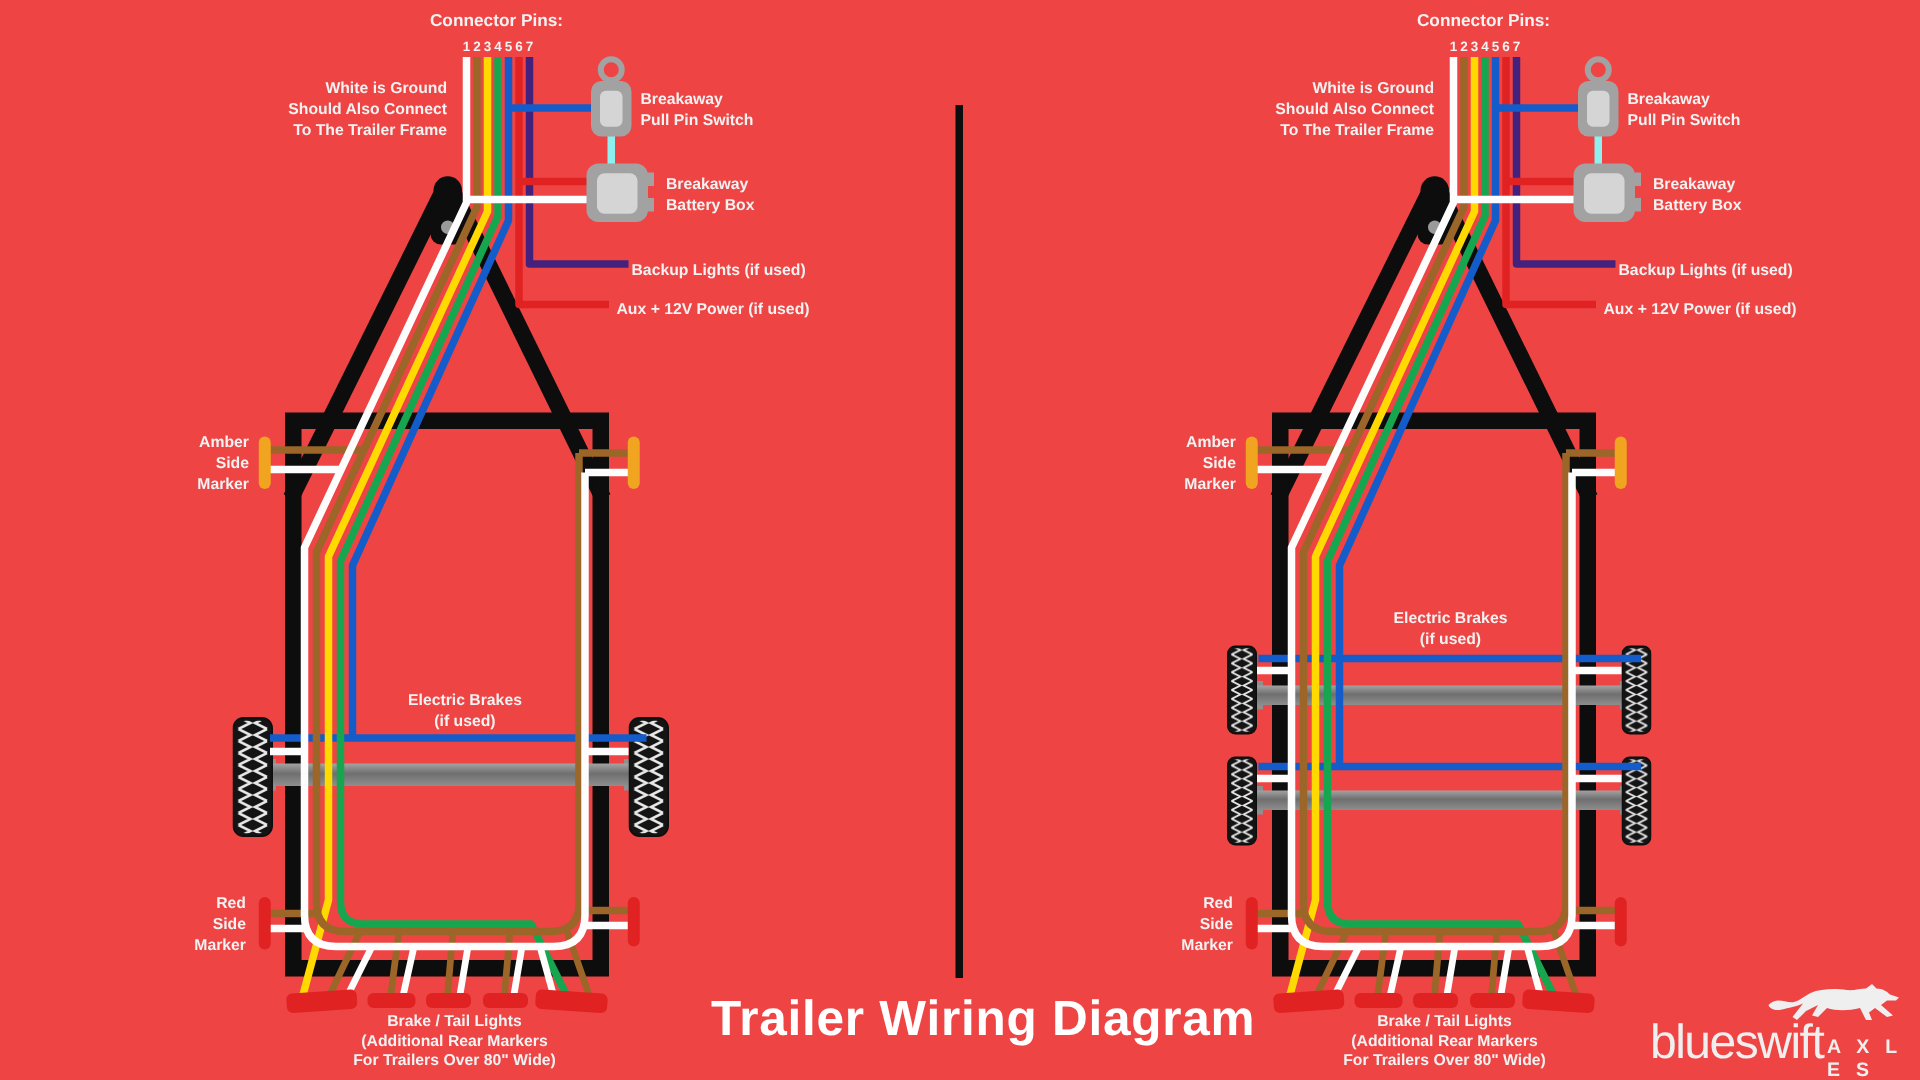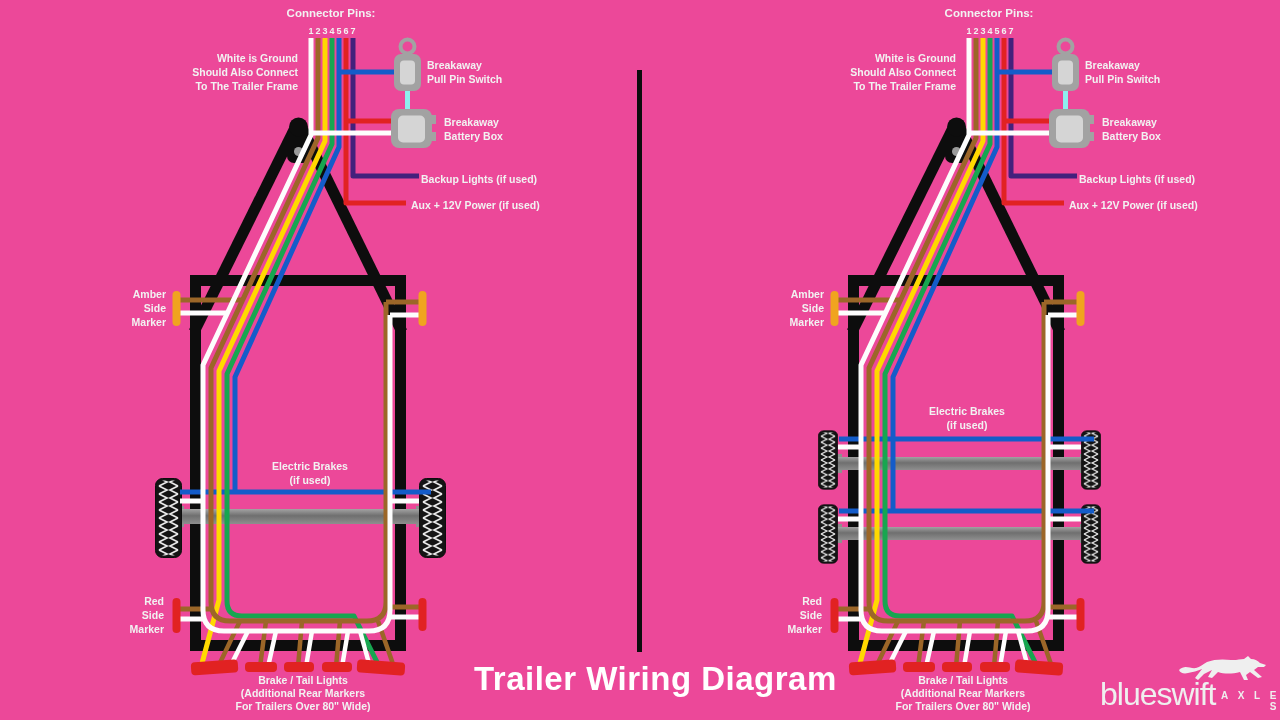--- a/index.html
+++ b/index.html
@@ -1,33 +1,33 @@
 <!DOCTYPE html>
 <html><head>
 <meta charset="utf-8">
 <style>
   html,body{margin:0;padding:0;background:#3a3a3c;}
-  .stage{position:relative;width:1280px;height:720px;background:#ec4899;overflow:hidden;
+  .stage{position:relative;width:1280px;height:720px;background:#ef4444;overflow:hidden;
          font-family:"Liberation Sans",sans-serif;}
   svg text{font-family:"Liberation Sans",sans-serif;font-weight:700;fill:#f2f2f2;}
   .t9 {font-size:9px;}
   .t10{font-size:10.5px;}
   .t11{font-size:11.5px;}
   .wire{fill:none;stroke-width:5;stroke-linejoin:round;}
   .thin{stroke-width:4.5;}
   .cW{stroke:#fdfdfd;} .cB{stroke:#9c6628;} .cY{stroke:#ffd900;} .cG{stroke:#17a650;}
   .cU{stroke:#145cc9;} .cR{stroke:#e12222;} .cP{stroke:#43217c;} .cC{stroke:#8defee;}
   .blk{fill:none;stroke:#0d0d0d;stroke-width:11;}
   .mAmber{fill:#f0a41f;} .mRed{fill:#e12222;}
   .hwOuter{fill:#a2a2a2;} .hwInner{fill:#d5d5d5;}
   .title{position:absolute;left:456px;top:660px;width:370px;color:#fff;
          font-size:33px;font-weight:700;letter-spacing:.5px;white-space:nowrap;margin-left:18px;}
   .logo{position:absolute;left:1094px;top:648px;width:186px;height:66px;color:#efefef;}
   .logo .brand{position:absolute;left:6px;top:28px;font-size:32px;font-weight:400;letter-spacing:-1px;}
-  .logo .sub{position:absolute;left:124px;top:42px;font-size:10px;font-weight:700;letter-spacing:3.5px;text-align:right;}
+  .logo .sub{position:absolute;left:124px;top:42px;font-size:13px;font-weight:700;letter-spacing:3.5px;}
   .logo svg{position:absolute;left:84px;top:2px;}
 </style>
 </head>
 <body>
 
 <div class="stage">
 
 <svg width="1280" height="720" viewBox="0 0 1280 720">
   <defs>
     <linearGradient id="axg" x1="0" y1="0" x2="0" y2="1">

